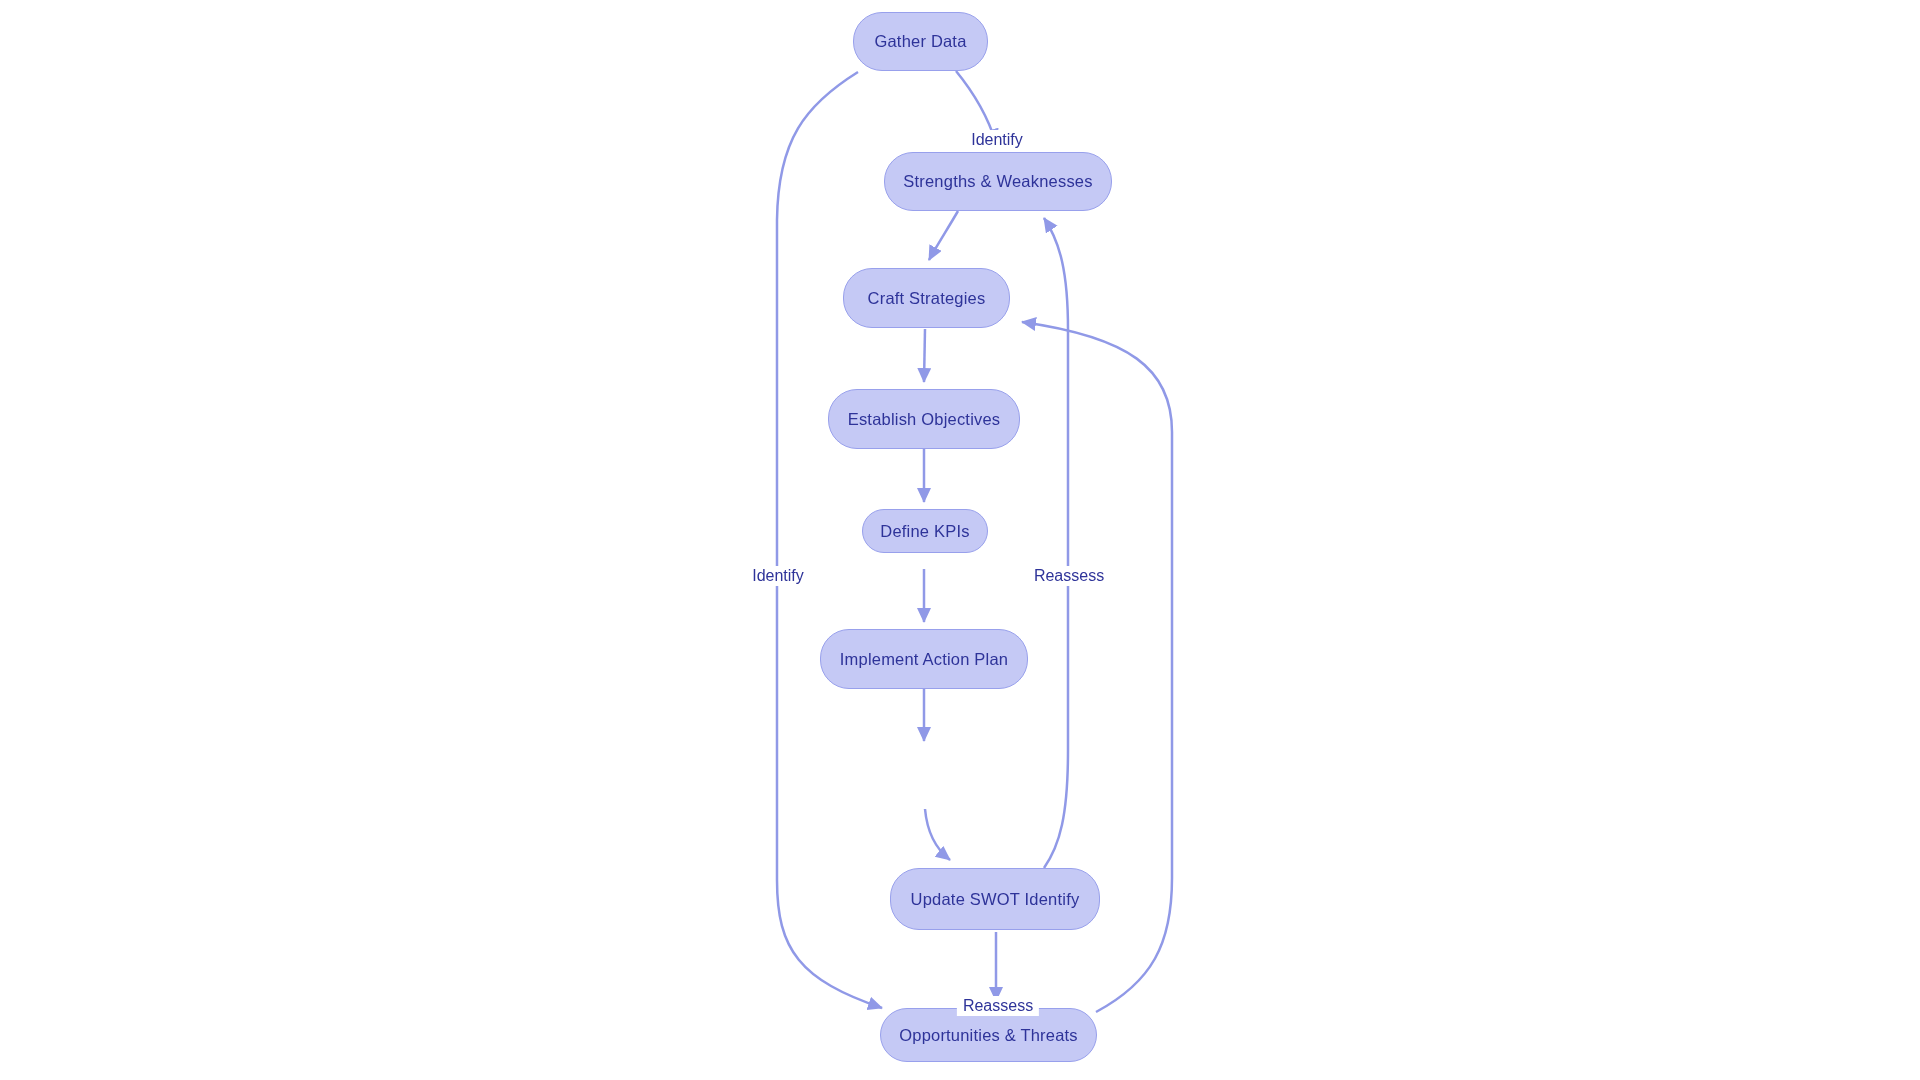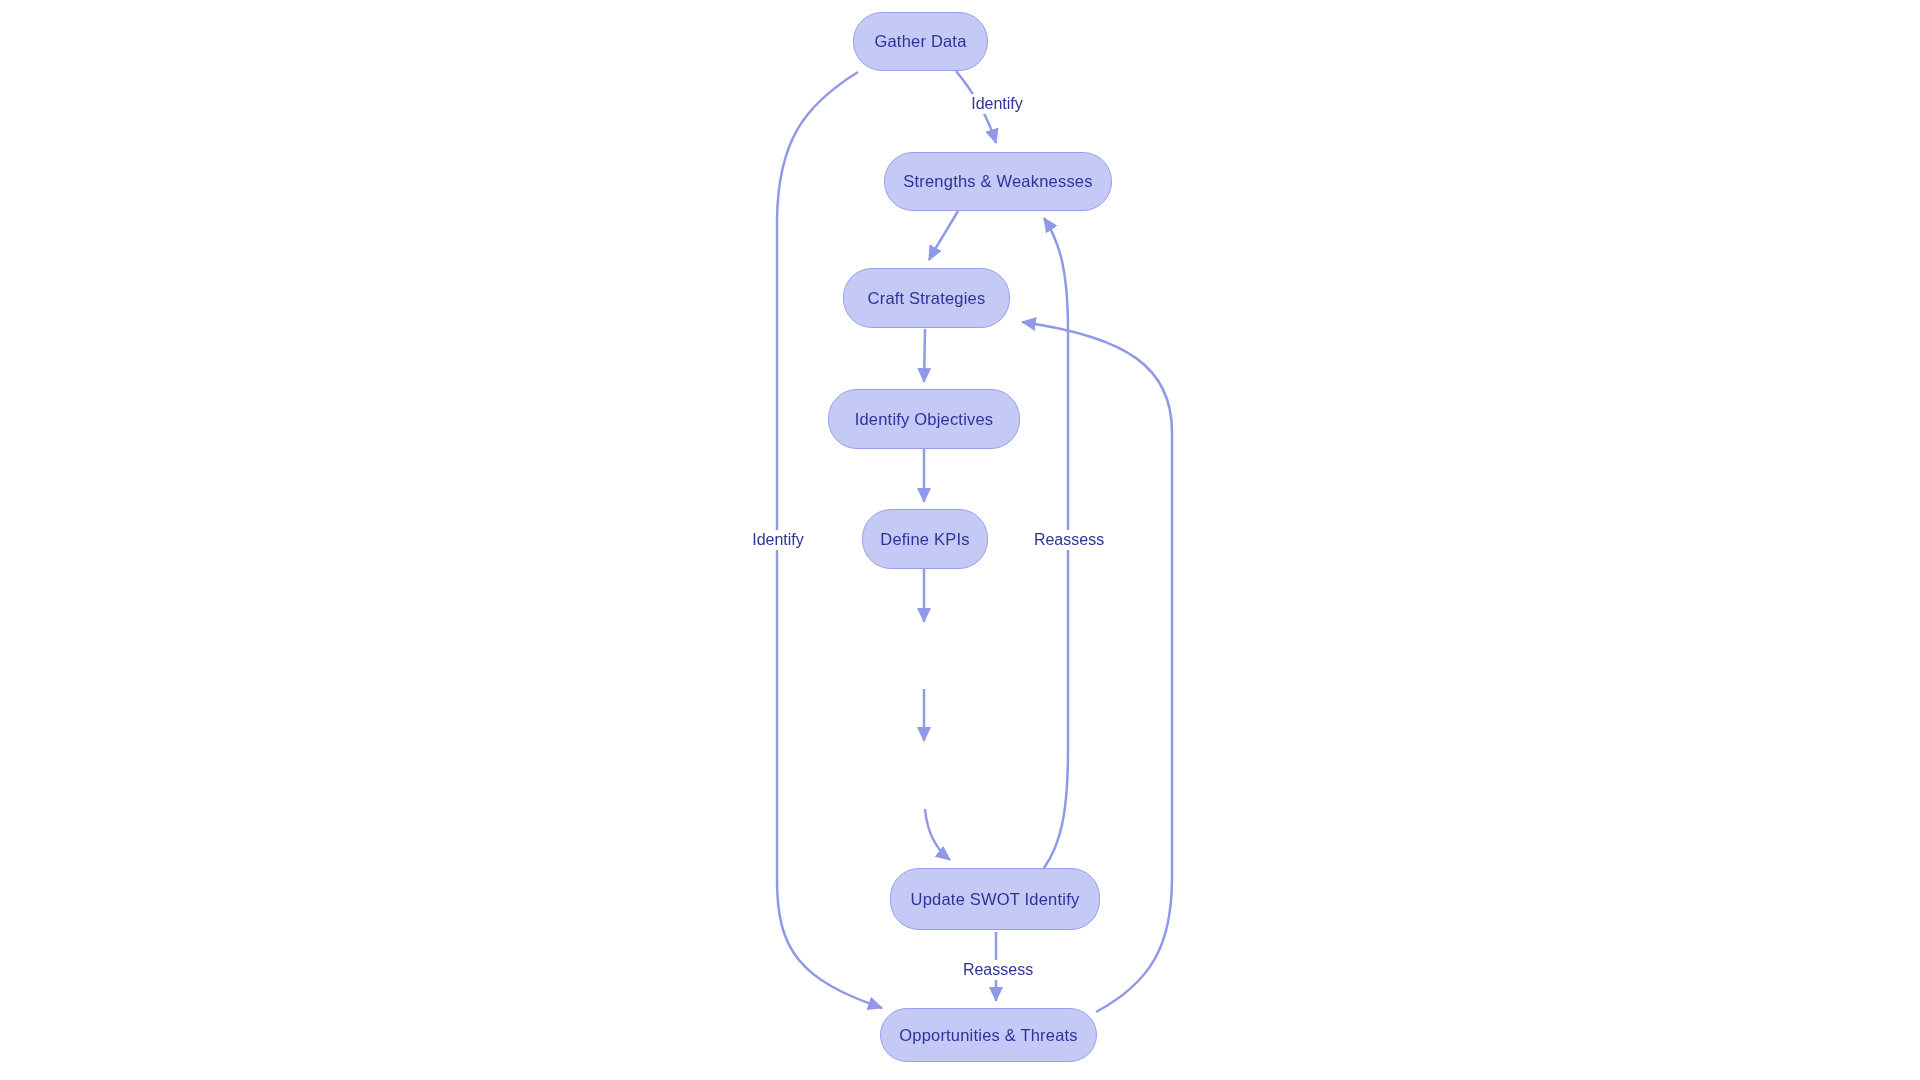--- a/index.html
+++ b/index.html
@@ -21,21 +21,21 @@
   .arrow-head{fill:var(--edge-line)}
   .node{
     position:absolute;display:flex;align-items:center;justify-content:center;
     background:var(--node-fill);border:1.5px solid var(--node-border);
     border-radius:29px;color:var(--node-text);
     font-size:16.5px;letter-spacing:.2px;text-align:center;white-space:nowrap;
   }
   .edge-label{
     position:absolute;transform:translate(-50%,-50%);
     background:#ffffff;padding:1px 6px;color:var(--label-text);
-    font-size:16px;white-space:nowrap;
+    font-size:16px;white-space:nowrap;margin-top:36px;
   }
 </style>
 </head>
 <body>
 
 <div class="canvas">
 
   <svg class="edges" width="1920" height="1080" viewBox="0 0 1920 1080" xmlns="http://www.w3.org/2000/svg">
     <defs>
       <marker id="arrow" markerUnits="userSpaceOnUse" markerWidth="18" markerHeight="16" refX="14" refY="7" orient="auto">
@@ -52,22 +52,23 @@
     <path class="edge" d="M 924 689 L 924 741" marker-end="url(#arrow)"></path>
     <path class="edge" d="M 925 809 C 927 831, 936 849, 950 860" marker-end="url(#arrow)"></path>
     <path class="edge" d="M 1044 868 C 1060 845, 1068 815, 1068 750 L 1068 330 C 1068 272, 1060 242, 1044 218" marker-end="url(#arrow)"></path>
     <path class="edge" d="M 996 932 L 996 1001" marker-end="url(#arrow)"></path>
     <path class="edge" d="M 1096 1012 C 1152 982, 1172 944, 1172 878 L 1172 432 C 1172 368, 1128 337, 1022 322" marker-end="url(#arrow)"></path>
   </svg>
 
   <div class="node" style="left:853px;top:12px;width:135px;height:59px">Gather Data</div>
   <div class="node" style="left:843px;top:268px;width:167px;height:60px">Craft Strategies</div>
   <div class="node" style="left:884px;top:152px;width:228px;height:59px">Strengths &amp; Weaknesses</div>
-  <div class="node" style="left:828px;top:389px;width:192px;height:60px">Identify Objectives</div>
-  <div class="node" style="left:862px;top:509px;width:126px;height:60px">Define KPIs</div>
+  <div class="node" style="left:828px;top:389px;width:192px;height:60px">Establish Objectives</div>
+  <div class="node" style="left:862px;top:509px;width:126px;height:44px">Define KPIs</div>
+  <div class="node" style="left:820px;top:629px;width:208px;height:60px">Implement Action Plan</div>
   <div class="node" style="left:890px;top:868px;width:210px;height:62px">Update SWOT Identify</div>
   <div class="node" style="left:880px;top:1008px;width:217px;height:54px">Opportunities &amp; Threats</div>
 
   <div class="edge-label" style="left:997px;top:104px">Identify</div>
   <div class="edge-label" style="left:778px;top:540px">Identify</div>
   <div class="edge-label" style="left:1069px;top:540px">Reassess</div>
   <div class="edge-label" style="left:998px;top:970px">Reassess</div>
 
 </div>
 

